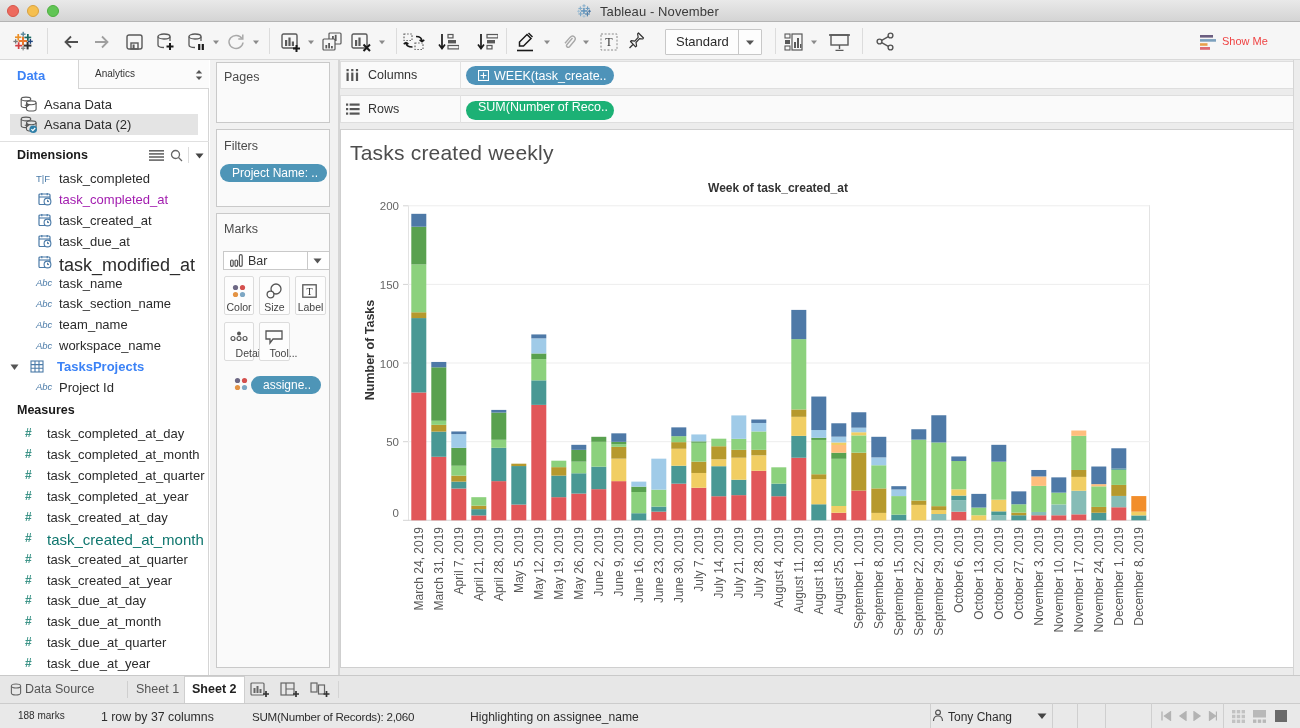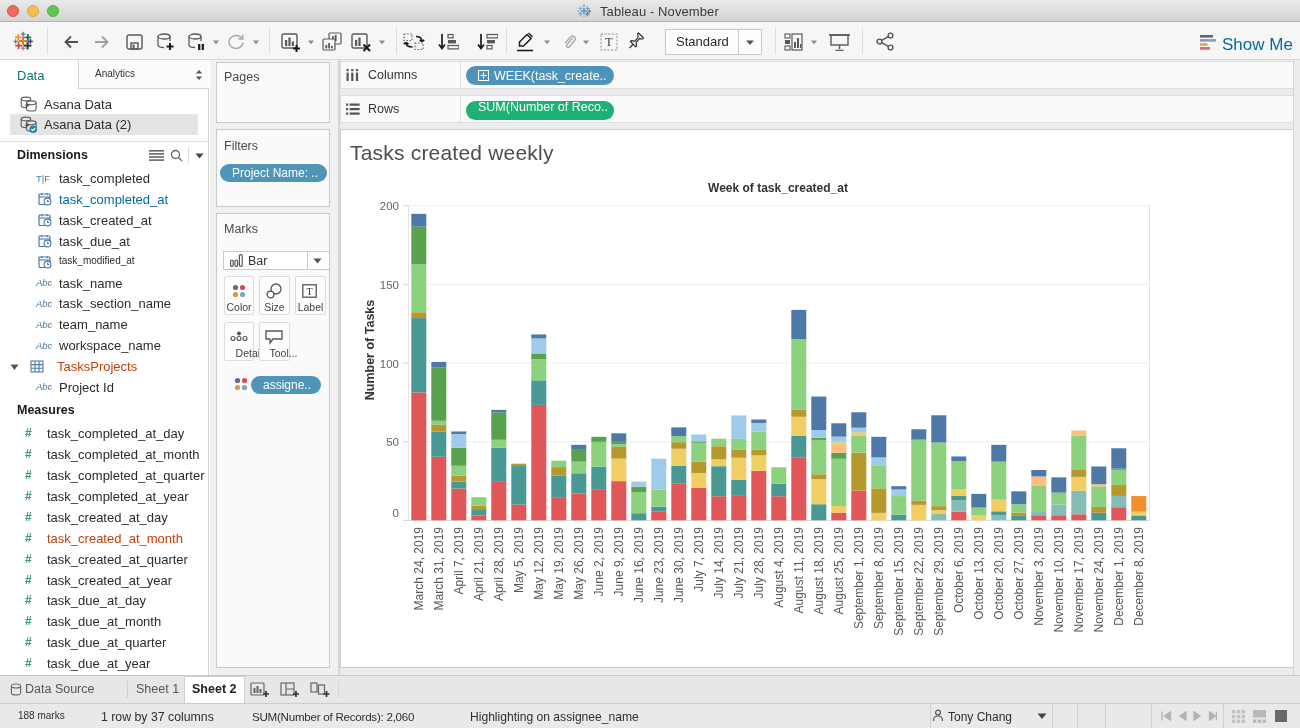--- a/index.html
+++ b/index.html
@@ -194,24 +194,24 @@
     </g>
   </svg>
 <svg style="position:absolute;left:1200px;top:35px" width="17" height="15" viewBox="0 0 17 15">
     <g>
       <rect x="0" y="0" width="13" height="2.6" fill="#6b5e80"></rect>
       <rect x="0" y="4.1" width="16" height="2.6" fill="#7ba0bd"></rect>
       <rect x="0" y="8.2" width="7.5" height="2.6" fill="#e8a04c"></rect>
       <rect x="0" y="12" width="10" height="2.8" fill="#dd6b75"></rect>
     </g>
   </svg>
-<div class="txt" style="left:1222px;top:35px;font-size:17px;color:#0369a1">Show Me</div>
+<div class="txt" style="left:1222px;top:35px;font-size:11px;color:#ef4444">Show Me</div>
 <div class="abs" style="left:0;top:60px;width:209px;height:615px;background:#fff;border-right:1px solid #d5d5d5"></div>
 <div class="abs" style="left:78px;top:60px;width:131px;height:29px;border-left:1px solid #d5d5d5;border-bottom:1px solid #d5d5d5;background:#fbfbfb"></div>
-<div class="txt" style="left:17px;top:68px;font-size:13px;font-weight:normal;color:#0f766e">Data</div>
+<div class="txt" style="left:17px;top:68px;font-size:13px;font-weight:bold;color:#3b82f6">Data</div>
 <div class="txt" style="left:95px;top:68px;font-size:10px;color:#333">Analytics</div>
 <svg style="position:absolute;left:195px;top:70px" width="8" height="10" viewBox="0 0 8 10">
     <path d="M4 0 L7.2 3.4 L0.8 3.4 Z" fill="#555"></path>
     <path d="M4 10 L7.2 6.6 L0.8 6.6 Z" fill="#555"></path>
   </svg>
 <svg style="position:absolute;left:20px;top:96px" width="18" height="17" viewBox="0 0 18 17">
     <g fill="none" stroke="#595959" stroke-width="1.1">
 <ellipse cx="6" cy="3" rx="4.8" ry="1.9"></ellipse>
 <path d="M1.2 3 L1.2 9.8 C1.2 10.8 3.2 11.6 6 11.6"></path>
 <ellipse cx="11.3" cy="6.8" rx="4.8" ry="1.9"></ellipse>
@@ -253,21 +253,21 @@
   </svg>
 <div class="txt" style="left:36px;top:173px;font-size:9.5px;color:#4B7BA8">T|F</div>
 <div class="txt" style="left:59px;top:171px;font-size:13px;color:#2b2b2b">task_completed</div>
 <svg style="position:absolute;left:38px;top:192px" width="14" height="14" viewBox="0 0 14 14">
     <rect x="1" y="2" width="11" height="10.5" rx="1" fill="none" stroke="#4B7BA8" stroke-width="1.2"></rect>
     <path d="M1 5 L12 5" stroke="#4B7BA8" stroke-width="1.1"></path>
     <path d="M3.8 1 L3.8 3.2 M9.2 1 L9.2 3.2" stroke="#4B7BA8" stroke-width="1.2"></path>
     <circle cx="9.5" cy="9.5" r="3.4" fill="#fff" stroke="#4B7BA8" stroke-width="1.1"></circle>
     <path d="M9.5 7.8 L9.5 9.6 L11 9.6" stroke="#4B7BA8" stroke-width="1"></path>
   </svg>
-<div class="txt" style="left:59px;top:192px;font-size:13px;color:#0369a1">task_completed_at</div>
+<div class="txt" style="left:59px;top:192px;font-size:13px;color:#a21caf">task_completed_at</div>
 <svg style="position:absolute;left:38px;top:213px" width="14" height="14" viewBox="0 0 14 14">
     <rect x="1" y="2" width="11" height="10.5" rx="1" fill="none" stroke="#4B7BA8" stroke-width="1.2"></rect>
     <path d="M1 5 L12 5" stroke="#4B7BA8" stroke-width="1.1"></path>
     <path d="M3.8 1 L3.8 3.2 M9.2 1 L9.2 3.2" stroke="#4B7BA8" stroke-width="1.2"></path>
     <circle cx="9.5" cy="9.5" r="3.4" fill="#fff" stroke="#4B7BA8" stroke-width="1.1"></circle>
     <path d="M9.5 7.8 L9.5 9.6 L11 9.6" stroke="#4B7BA8" stroke-width="1"></path>
   </svg>
 <div class="txt" style="left:59px;top:213px;font-size:13px;color:#2b2b2b">task_created_at</div>
 <svg style="position:absolute;left:38px;top:234px" width="14" height="14" viewBox="0 0 14 14">
     <rect x="1" y="2" width="11" height="10.5" rx="1" fill="none" stroke="#4B7BA8" stroke-width="1.2"></rect>
@@ -277,54 +277,54 @@
     <path d="M9.5 7.8 L9.5 9.6 L11 9.6" stroke="#4B7BA8" stroke-width="1"></path>
   </svg>
 <div class="txt" style="left:59px;top:234px;font-size:13px;color:#2b2b2b">task_due_at</div>
 <svg style="position:absolute;left:38px;top:255px" width="14" height="14" viewBox="0 0 14 14">
     <rect x="1" y="2" width="11" height="10.5" rx="1" fill="none" stroke="#4B7BA8" stroke-width="1.2"></rect>
     <path d="M1 5 L12 5" stroke="#4B7BA8" stroke-width="1.1"></path>
     <path d="M3.8 1 L3.8 3.2 M9.2 1 L9.2 3.2" stroke="#4B7BA8" stroke-width="1.2"></path>
     <circle cx="9.5" cy="9.5" r="3.4" fill="#fff" stroke="#4B7BA8" stroke-width="1.1"></circle>
     <path d="M9.5 7.8 L9.5 9.6 L11 9.6" stroke="#4B7BA8" stroke-width="1"></path>
   </svg>
-<div class="txt" style="left:59px;top:255px;font-size:10px;color:#2b2b2b">task_modified_at</div>
+<div class="txt" style="left:59px;top:255px;font-size:18px;color:#2b2b2b">task_modified_at</div>
 <div class="txt" style="left:36px;top:277px;font-size:9.5px;color:#4B7BA8;font-style:italic">Abc</div>
 <div class="txt" style="left:59px;top:276px;font-size:13px;color:#2b2b2b">task_name</div>
 <div class="txt" style="left:36px;top:298px;font-size:9.5px;color:#4B7BA8;font-style:italic">Abc</div>
 <div class="txt" style="left:59px;top:296px;font-size:13px;color:#2b2b2b">task_section_name</div>
 <div class="txt" style="left:36px;top:319px;font-size:9.5px;color:#4B7BA8;font-style:italic">Abc</div>
 <div class="txt" style="left:59px;top:317px;font-size:13px;color:#2b2b2b">team_name</div>
 <div class="txt" style="left:36px;top:340px;font-size:9.5px;color:#4B7BA8;font-style:italic">Abc</div>
 <div class="txt" style="left:59px;top:338px;font-size:13px;color:#2b2b2b">workspace_name</div>
 <svg style="position:absolute;left:10px;top:364px" width="9" height="7" viewBox="0 0 9 7">
     <path d="M0.5 0.5 L8.5 0.5 L4.5 6 Z" fill="#555"></path>
   </svg>
 <svg style="position:absolute;left:30px;top:360px" width="14" height="13" viewBox="0 0 14 13">
     <g stroke="#4B7BA8" stroke-width="1.1" fill="none">
       <rect x="1" y="1" width="12" height="11"></rect>
       <path d="M1 4.6 L13 4.6 M1 8.2 L13 8.2 M5 1 L5 12 M9 1 L9 12"></path>
     </g>
   </svg>
-<div class="txt" style="left:57px;top:359px;font-size:13px;font-weight:normal;color:#c2410c">TasksProjects</div>
+<div class="txt" style="left:57px;top:359px;font-size:13px;font-weight:bold;color:#3b82f6">TasksProjects</div>
 <div class="txt" style="left:36px;top:381px;font-size:9.5px;color:#4B7BA8;font-style:italic">Abc</div>
 <div class="txt" style="left:59px;top:380px;font-size:13px;color:#2b2b2b">Project Id</div>
 <div class="txt" style="left:17px;top:403px;font-size:12.5px;font-weight:bold;color:#1a1a1a">Measures</div>
 <div class="txt" style="left:25px;top:426px;font-size:12px;color:#3d9488;font-weight:bold">#</div>
 <div class="txt" style="left:47px;top:426px;font-size:13px;color:#2b2b2b">task_completed_at_day</div>
 <div class="txt" style="left:25px;top:447px;font-size:12px;color:#3d9488;font-weight:bold">#</div>
 <div class="txt" style="left:47px;top:447px;font-size:13px;color:#2b2b2b">task_completed_at_month</div>
 <div class="txt" style="left:25px;top:468px;font-size:12px;color:#3d9488;font-weight:bold">#</div>
 <div class="txt" style="left:47px;top:468px;font-size:13px;color:#2b2b2b">task_completed_at_quarter</div>
 <div class="txt" style="left:25px;top:489px;font-size:12px;color:#3d9488;font-weight:bold">#</div>
 <div class="txt" style="left:47px;top:489px;font-size:13px;color:#2b2b2b">task_completed_at_year</div>
 <div class="txt" style="left:25px;top:510px;font-size:12px;color:#3d9488;font-weight:bold">#</div>
 <div class="txt" style="left:47px;top:510px;font-size:13px;color:#2b2b2b">task_created_at_day</div>
 <div class="txt" style="left:25px;top:531px;font-size:12px;color:#3d9488;font-weight:bold">#</div>
-<div class="txt" style="left:47px;top:531px;font-size:13px;color:#c2410c">task_created_at_month</div>
+<div class="txt" style="left:47px;top:531px;font-size:15px;color:#0f766e">task_created_at_month</div>
 <div class="txt" style="left:25px;top:552px;font-size:12px;color:#3d9488;font-weight:bold">#</div>
 <div class="txt" style="left:47px;top:552px;font-size:13px;color:#2b2b2b">task_created_at_quarter</div>
 <div class="txt" style="left:25px;top:573px;font-size:12px;color:#3d9488;font-weight:bold">#</div>
 <div class="txt" style="left:47px;top:573px;font-size:13px;color:#2b2b2b">task_created_at_year</div>
 <div class="txt" style="left:25px;top:593px;font-size:12px;color:#3d9488;font-weight:bold">#</div>
 <div class="txt" style="left:47px;top:593px;font-size:13px;color:#2b2b2b">task_due_at_day</div>
 <div class="txt" style="left:25px;top:614px;font-size:12px;color:#3d9488;font-weight:bold">#</div>
 <div class="txt" style="left:47px;top:614px;font-size:13px;color:#2b2b2b">task_due_at_month</div>
 <div class="txt" style="left:25px;top:635px;font-size:12px;color:#3d9488;font-weight:bold">#</div>
 <div class="txt" style="left:47px;top:635px;font-size:13px;color:#2b2b2b">task_due_at_quarter</div>

